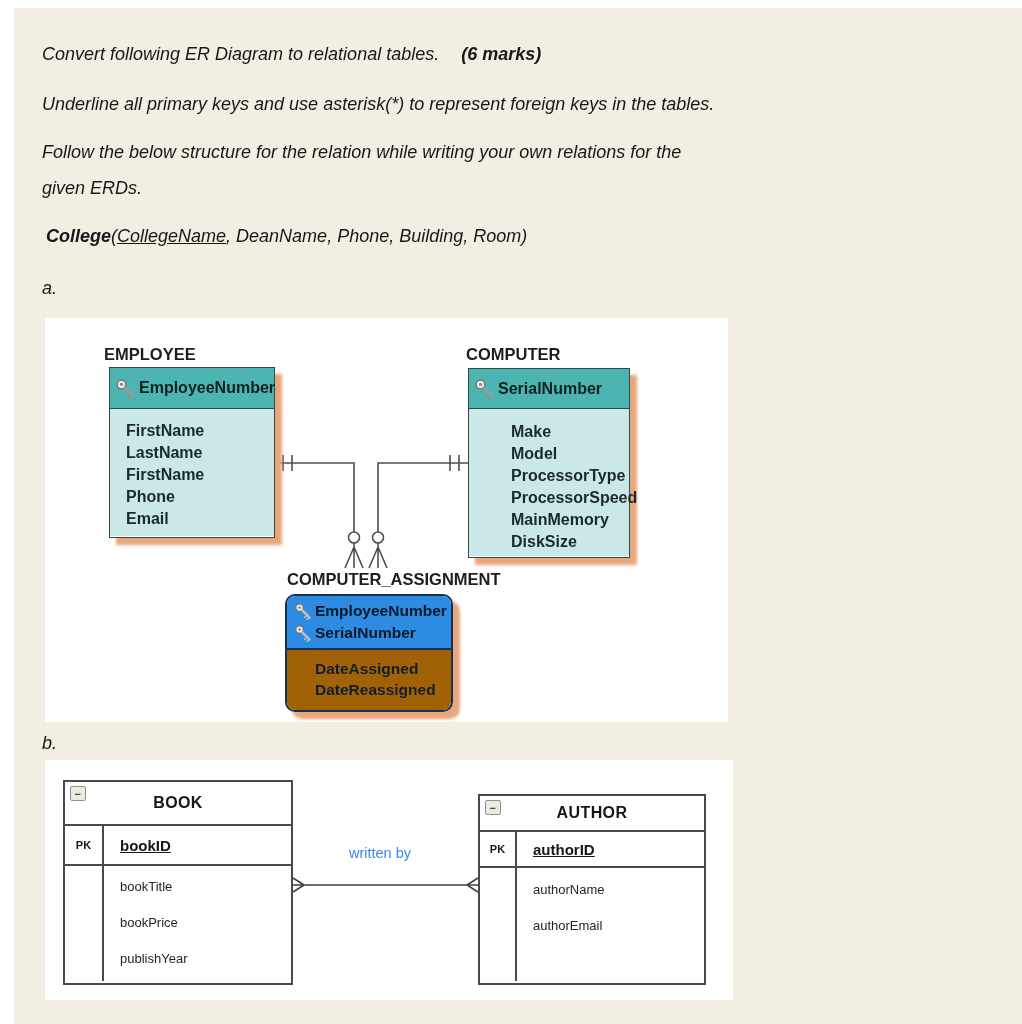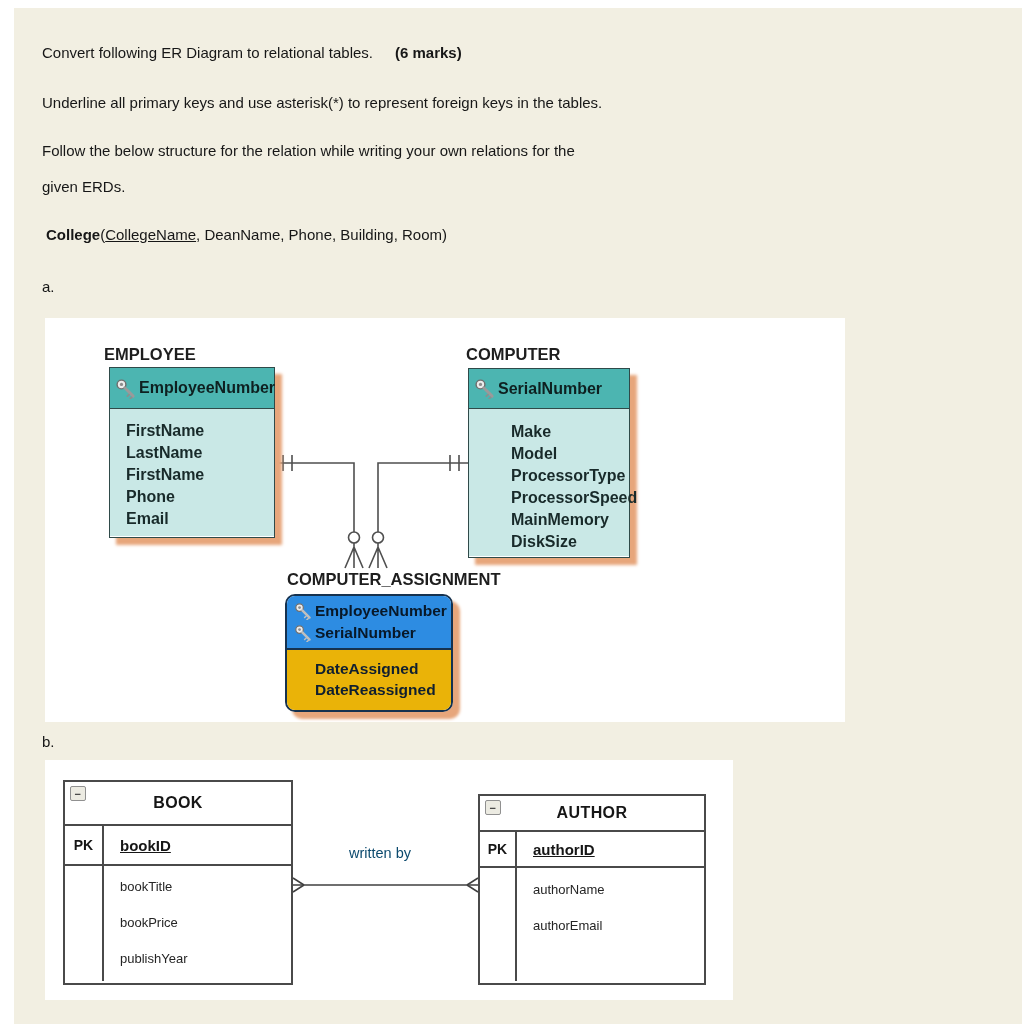--- a/index.html
+++ b/index.html
@@ -3,68 +3,68 @@
 <meta charset="utf-8">
 <style>
   html,body { margin:0; padding:0; }
   body {
     width:1022px; height:1024px; position:relative; overflow:hidden;
     background:#ffffff; font-family:"Liberation Sans", sans-serif;
   }
   .page-bg { position:absolute; left:14px; top:8px; right:0; bottom:0; background:#f2efe2; }
 
   
-  .q { position:absolute; font-size:15px; color:#171717; white-space:nowrap; }
+  .q { position:absolute; font-size:18px; color:#171717; white-space:nowrap;font-style:italic; }
   .q b { font-weight:bold; }
   .marks { font-weight:bold; margin-left:22px; }
   .pk-underline { text-decoration:underline; }
 
   
   .panel { position:absolute; background:#ffffff; }
-  #panelA { left:45px; top:318px; width:800px; height:404px; }
+  #panelA { left:45px; top:318px; width:683px; height:404px; }
   #panelB { left:45px; top:760px; width:688px; height:240px; }
   .overlay { position:absolute; left:0; top:0; }
 
   
   .entity-label { position:absolute; font-weight:bold; font-size:16.5px; line-height:17px; color:#1e1e1e; white-space:nowrap; }
   .entity { position:absolute; box-sizing:border-box; border:1.5px solid #2f4a49; box-shadow:7px 7px 3px #e7a67b; }
   .ent-header {
     box-sizing:border-box; background:#4cb5b1; border-bottom:1.5px solid #2f4a49;
     display:flex; align-items:center; gap:3px; padding-left:5px;
     font-weight:bold; font-size:16px; color:#0e2020; white-space:nowrap;
   }
   .ent-body { box-sizing:border-box; background:#c9e8e6; }
   .attr { font-weight:bold; font-size:16px; line-height:22px; color:#182a2a; white-space:nowrap; }
   .entity.ca { border:2px solid #16324f; border-radius:10px; box-shadow:7px 7px 3px #e7a67b; overflow:hidden; }
   .ca-header {
     box-sizing:border-box; background:#2d8ce2; border-bottom:2px solid #16324f;
     display:flex; flex-direction:column; justify-content:center; padding-left:7px;
   }
   .key-row { display:flex; align-items:center; gap:3px; height:22px; font-weight:bold; font-size:15.5px; color:#081828; white-space:nowrap; }
-  .ca-body { box-sizing:border-box; background:#eab308; padding:8px 0 0 28px; }
+  .ca-body { box-sizing:border-box; background:#a16207; padding:8px 0 0 28px; }
   .ca-body .attr { font-size:15.5px; line-height:21px; color:#101f30; }
   .key-icon { flex:0 0 auto; }
 
   
   .tbl { position:absolute; box-sizing:border-box; border:2px solid #4a4a4a; background:#fff; color:#161616; }
   .tbl-title { position:relative; box-sizing:border-box; border-bottom:2px solid #4a4a4a;
     display:flex; align-items:center; justify-content:center; font-weight:bold; font-size:16px; letter-spacing:0.4px; }
   .collapse { position:absolute; left:5px; top:4px; width:14px; height:13px;
     border:1px solid #909090; background:#ecebe2; border-radius:2px;
     display:flex; align-items:center; justify-content:center;
     font-size:11px; line-height:10px; color:#444; }
   .pk-row { display:flex; border-bottom:2px solid #4a4a4a; }
   .pk-cell { box-sizing:border-box; border-right:2px solid #4a4a4a; display:flex; align-items:center; justify-content:center;
-    font-weight:bold; font-size:14px; }
+    font-weight:bold; font-size:11px; }
   .pk-name { display:flex; align-items:center; padding-left:16px; font-weight:bold; font-size:15px; text-decoration:underline; }
   .tbl-body { display:flex; }
   .body-left { box-sizing:border-box; border-right:2px solid #4a4a4a; }
   .body-attrs { padding-top:13px; padding-left:16px; }
   .battr { font-size:13px; height:18px; margin-bottom:18px; color:#252525; white-space:nowrap; }
-  .rel-label { position:absolute; font-size:14.5px; color:#0c4a6e; text-align:center; }
+  .rel-label { position:absolute; font-size:14.5px; color:#3b82f6; text-align:center; }
 </style>
 </head>
 <body>
 
 <div class="page-bg"></div>
 
 <div class="q" style="left:42px; top:44px;">
   <span>Convert following ER Diagram to relational tables.</span><span class="marks">(6 marks)</span>
 </div>
 <div class="q" style="left:42px; top:94px;">Underline all primary keys and use asterisk(*) to represent foreign keys in the tables.</div>

